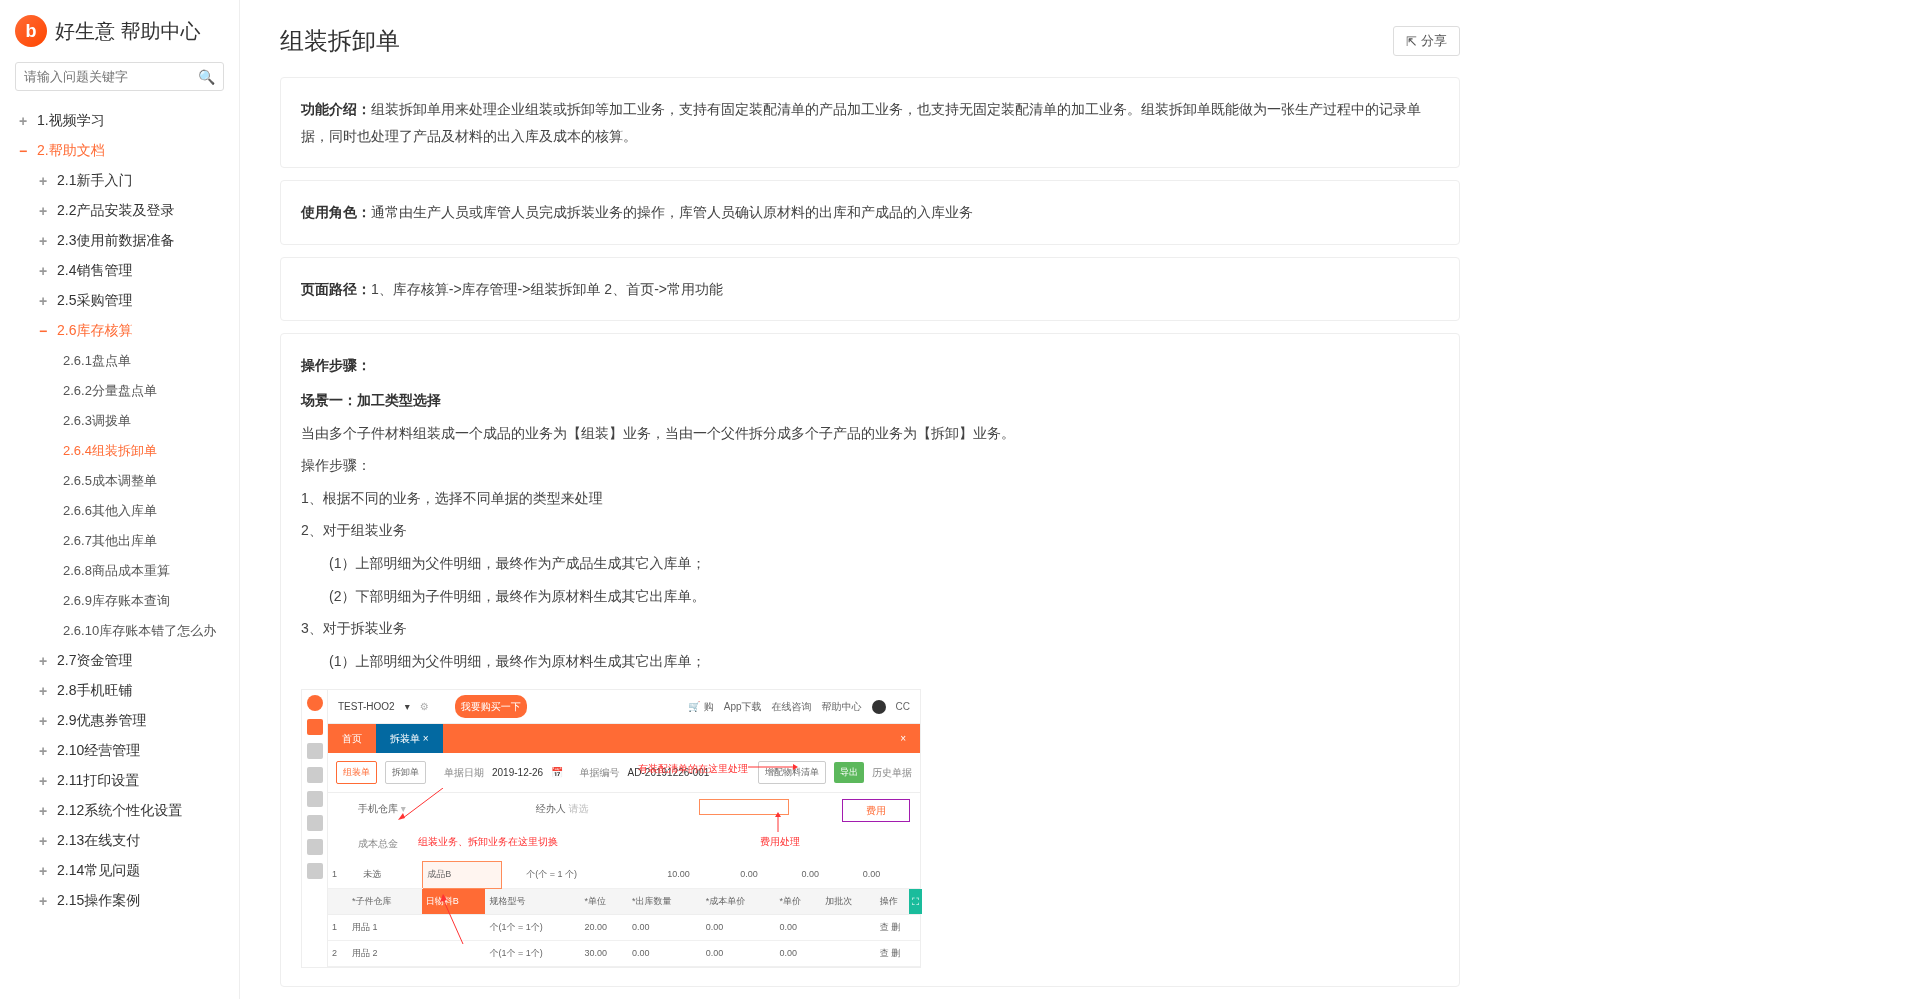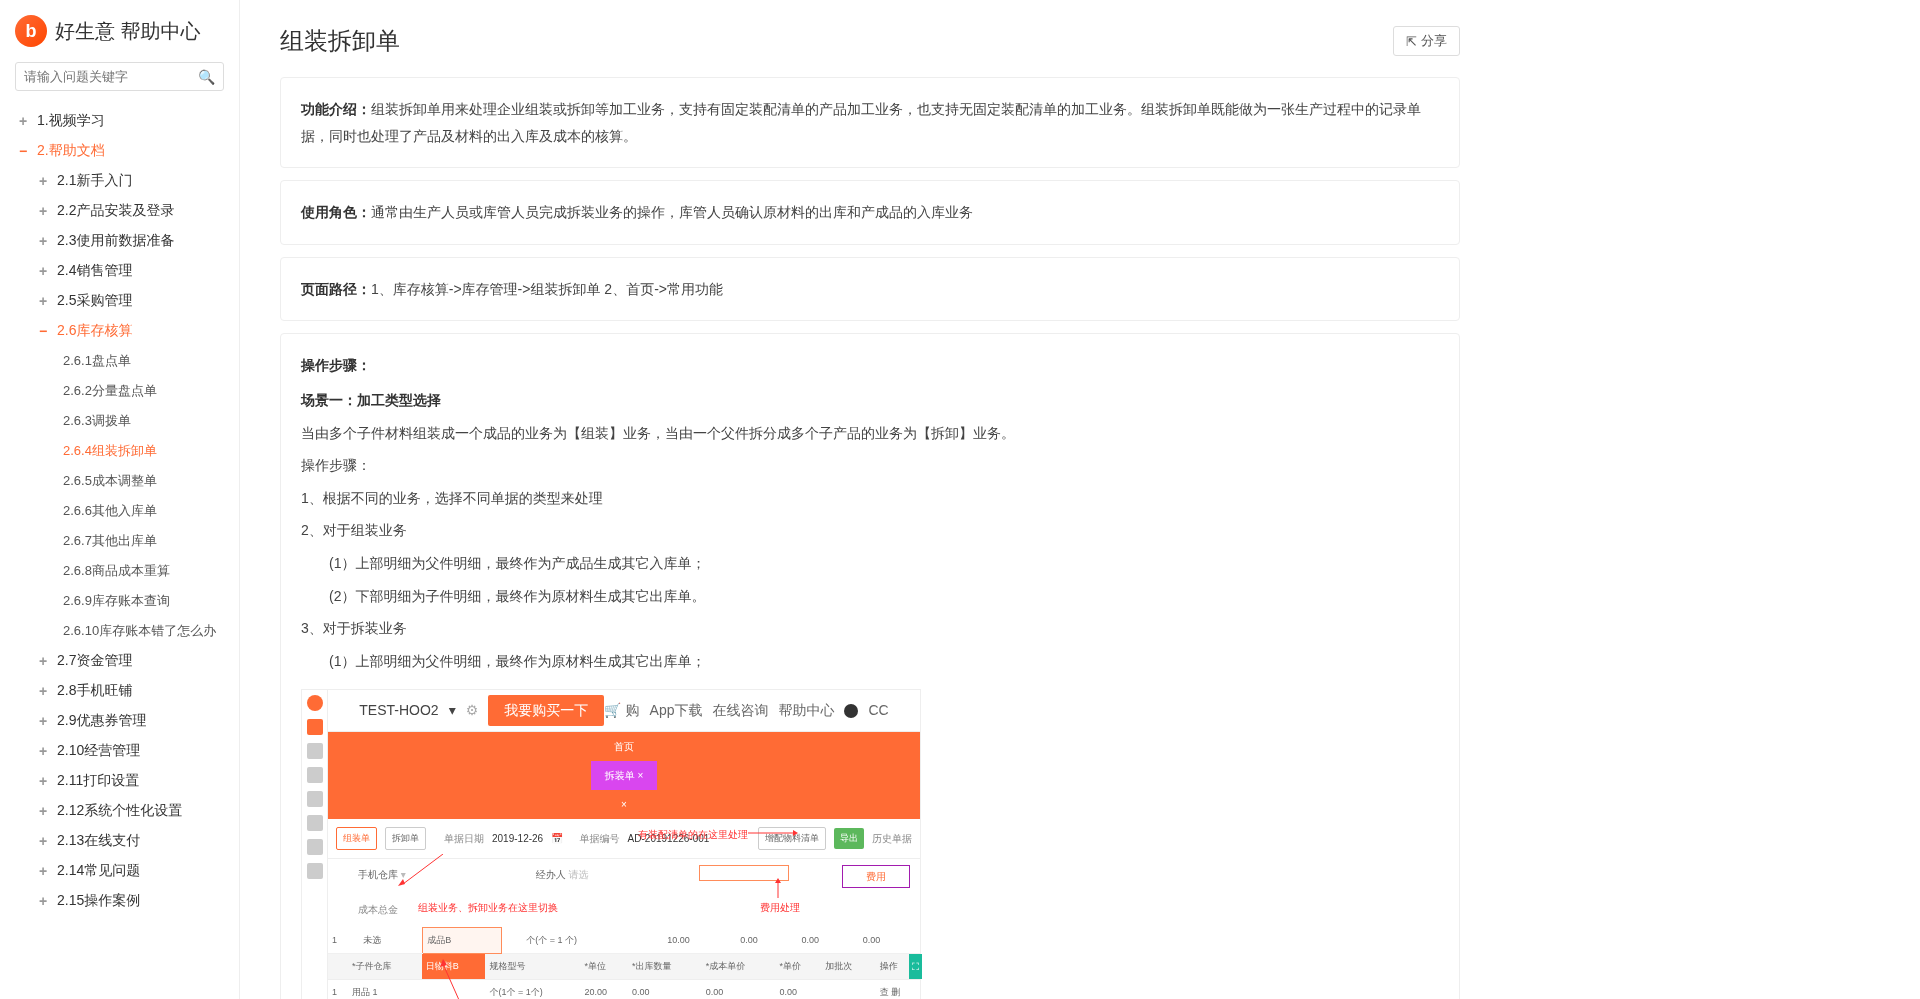--- a/index.html
+++ b/index.html
@@ -24,25 +24,25 @@
 .page-header { display: flex; justify-content: space-between; align-items: center; margin-bottom: 20px; }
 .page-title { font-size: 24px; font-weight: 500; color: #333; }
 .share-btn { border: 1px solid #ddd; padding: 5px 12px; border-radius: 3px; background: #fff; cursor: pointer; font-size: 13px; display: flex; align-items: center; gap: 4px; color: #555; }
 .card { border: 1px solid #eee; border-radius: 4px; padding: 18px 20px; margin-bottom: 12px; line-height: 1.9; font-size: 14px; color: #444; }
 .card strong { font-weight: 600; color: #333; }
 .step-block { margin-top: 8px; }
 .step-block p { margin: 6px 0; line-height: 1.9; }
 .indent1 { padding-left: 0; }
 .indent2 { padding-left: 28px; }
 .screenshot { margin-top: 15px; border: 1px solid #eee; width: 620px; }
-.ss-topbar { background: #fff; padding: 5px 10px; display: flex; align-items: center; justify-content: center; border-bottom: 1px solid #eee; font-size: 14px; }
+.ss-topbar { background: #fff; padding: 5px 10px; display: flex; align-items: center; justify-content: space-between; border-bottom: 1px solid #eee; font-size: 10px; }
 .ss-top-right { display: flex; gap: 10px; align-items: center; color: #666; }
-.ss-tabs { background: #ff6b35; display: flex; align-items: center; font-size: 10px; color: #fff; flex-direction: column; }
+.ss-tabs { background: #ff6b35; display: flex; align-items: center; font-size: 10px; color: #fff; }
 .ss-tab { padding: 5px 14px; }
-.ss-tab.dark { background: #d946ef; }
+.ss-tab.dark { background: #0369a1; }
 .ss-toolbar { padding: 8px; display: flex; align-items: center; gap: 8px; font-size: 10px; border-bottom: 1px solid #eee; position: relative; }
 .ss-radio { border: 1px solid #ff6b35; padding: 2px 6px; font-size: 9px; color: #ff6b35; border-radius: 2px; }
 .ss-radio.outline { border-color: #ccc; color: #666; text-align: right; }
 .ss-date { font-size: 10px; color: #333; }
 .ss-red-text { color: #ff3333; font-size: 10px; position: absolute; }
 .ss-green-btn { background: #5cb85c; color: #fff; padding: 2px 6px; font-size: 9px; border-radius: 2px; }
 .ss-row2 { padding: 6px 10px 12px 30px; display: flex; gap: 30px; font-size: 10px; color: #666; position: relative; }
 .ss-input-sm { border: 1px solid #ff8c5a; width: 90px; height: 16px; display: inline-block; }
 .ss-leftbar { width: 26px; background: #fff; border-right: 1px solid #eee; }
 .ss-leftbar-icons { display: flex; flex-direction: column; align-items: center; gap: 8px; padding: 5px 0; }
@@ -220,21 +220,21 @@
               <div class="ss-leftbar-icon"></div>
               <div class="ss-leftbar-icon"></div>
             </div>
           </div>
           <div class="ss-content">
             <div class="ss-topbar">
               <div style="display:flex;gap:10px;align-items:center;">
                 <span>TEST-HOO2</span>
                 <span>▾</span>
                 <span style="color:#aaa">⚙</span>
-                <span style="background:#ff6b35;color:#fff;padding:2px 16px;border-radius:2px;">我要购买一下</span>
+                <span style="background:#ff6b35;color:#fff;padding:2px 6px;border-radius:10px;margin-left:16px;">我要购买一下</span>
               </div>
               <div class="ss-top-right">
                 <span>🛒 <span>购</span></span>
                 <span>App下载</span>
                 <span>在线咨询</span>
                 <span>帮助中心</span>
                 <span style="width:14px;height:14px;background:#333;border-radius:50%;display:inline-block;"></span>
                 <span>CC</span>
               </div>
             </div>

